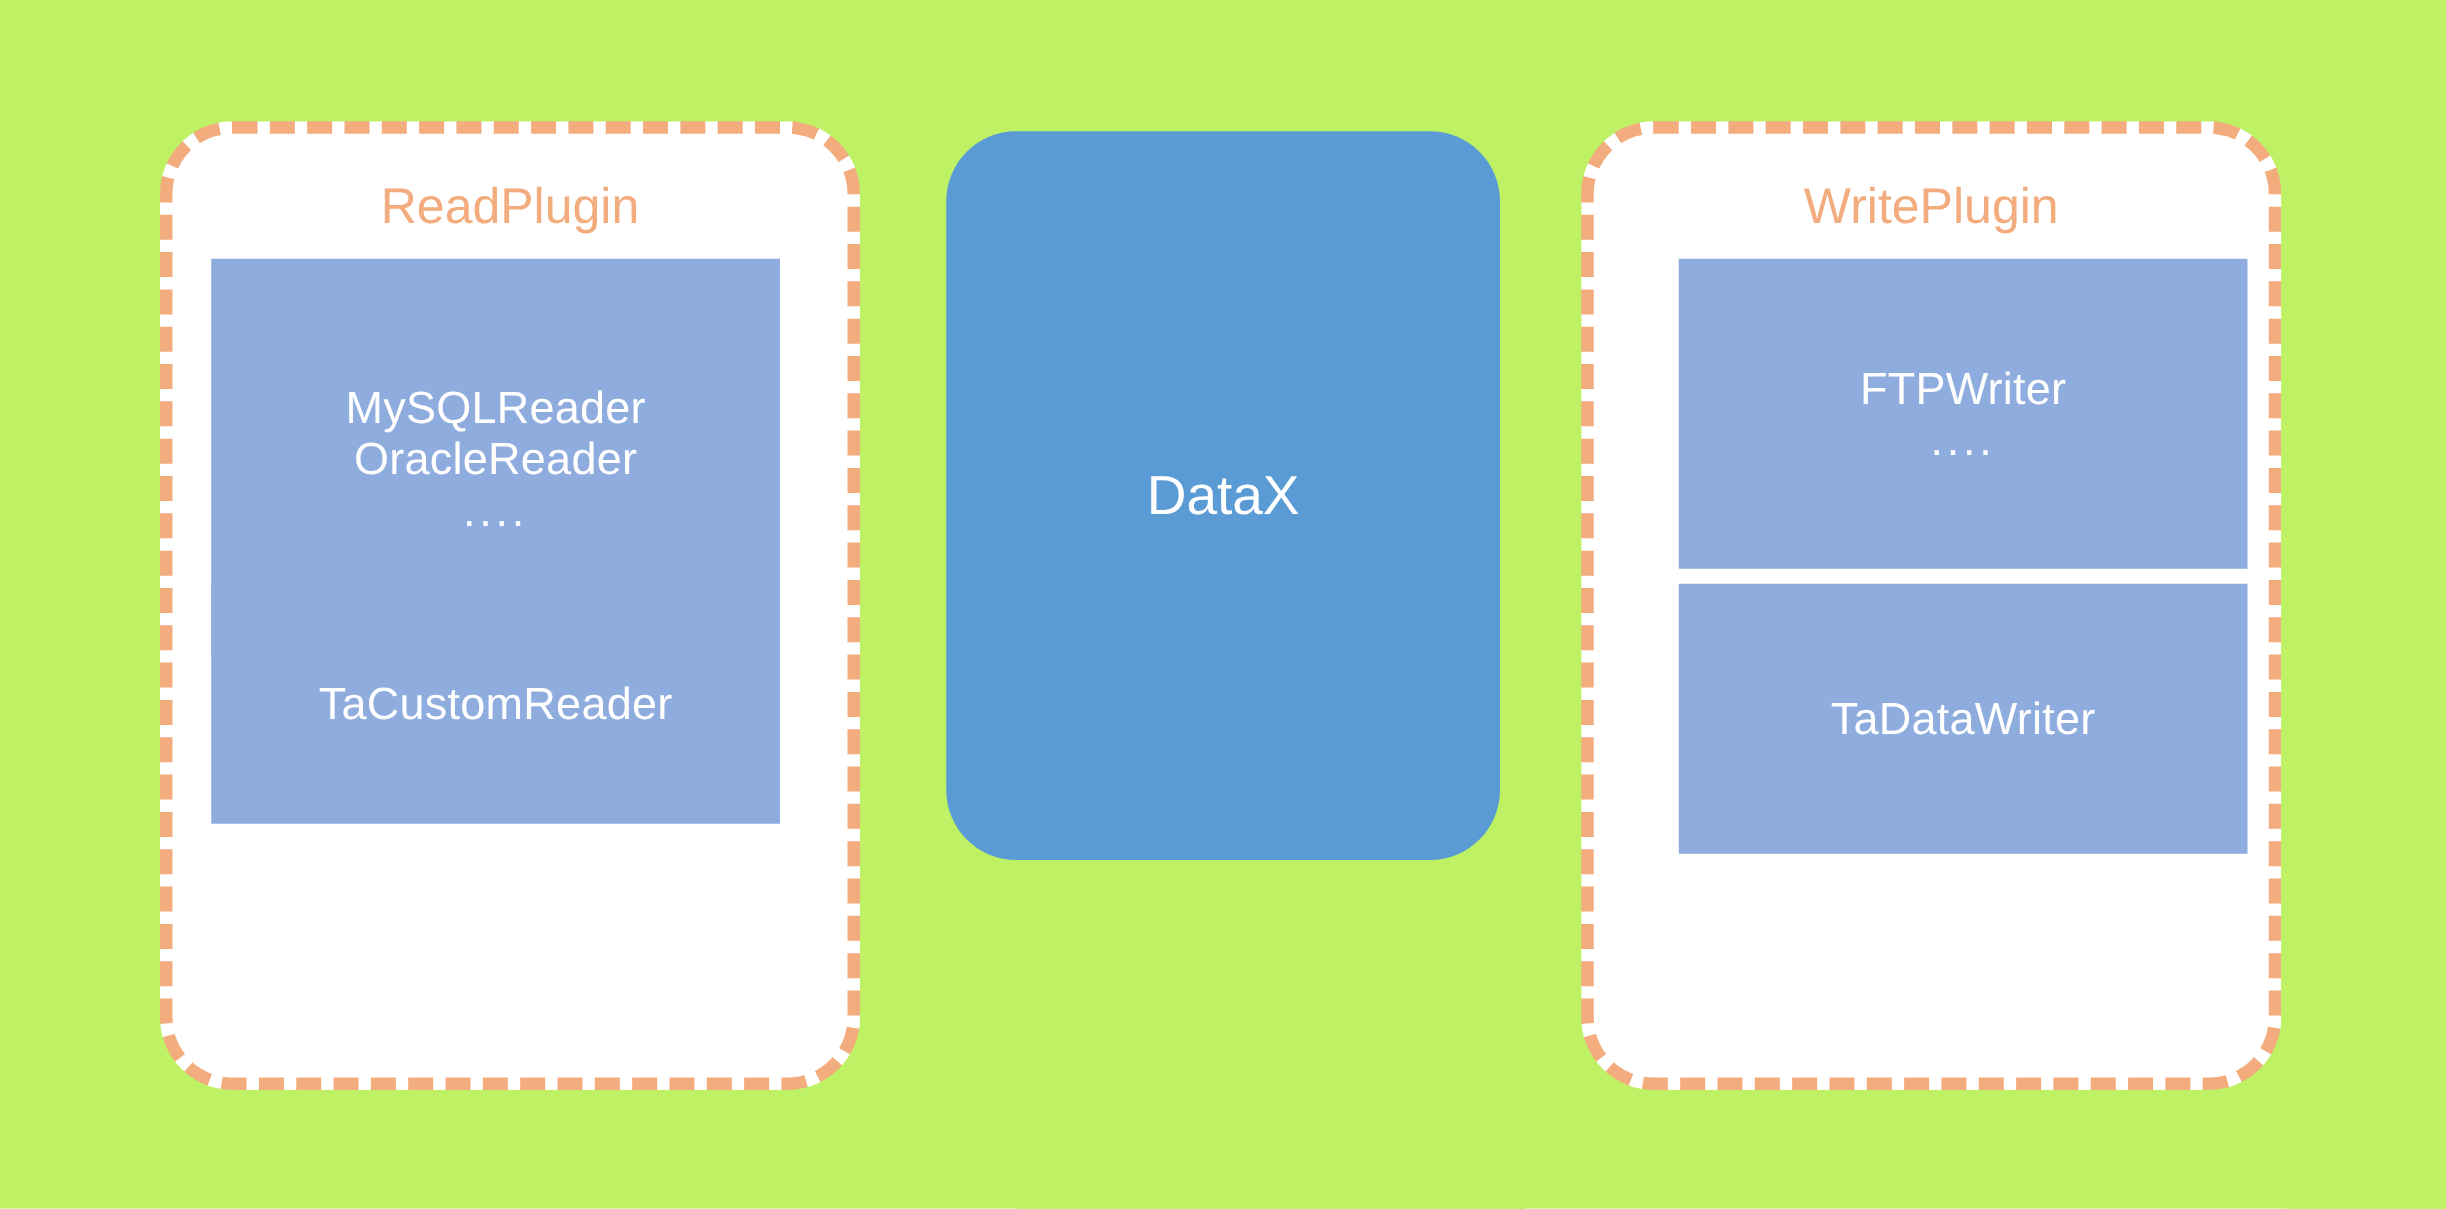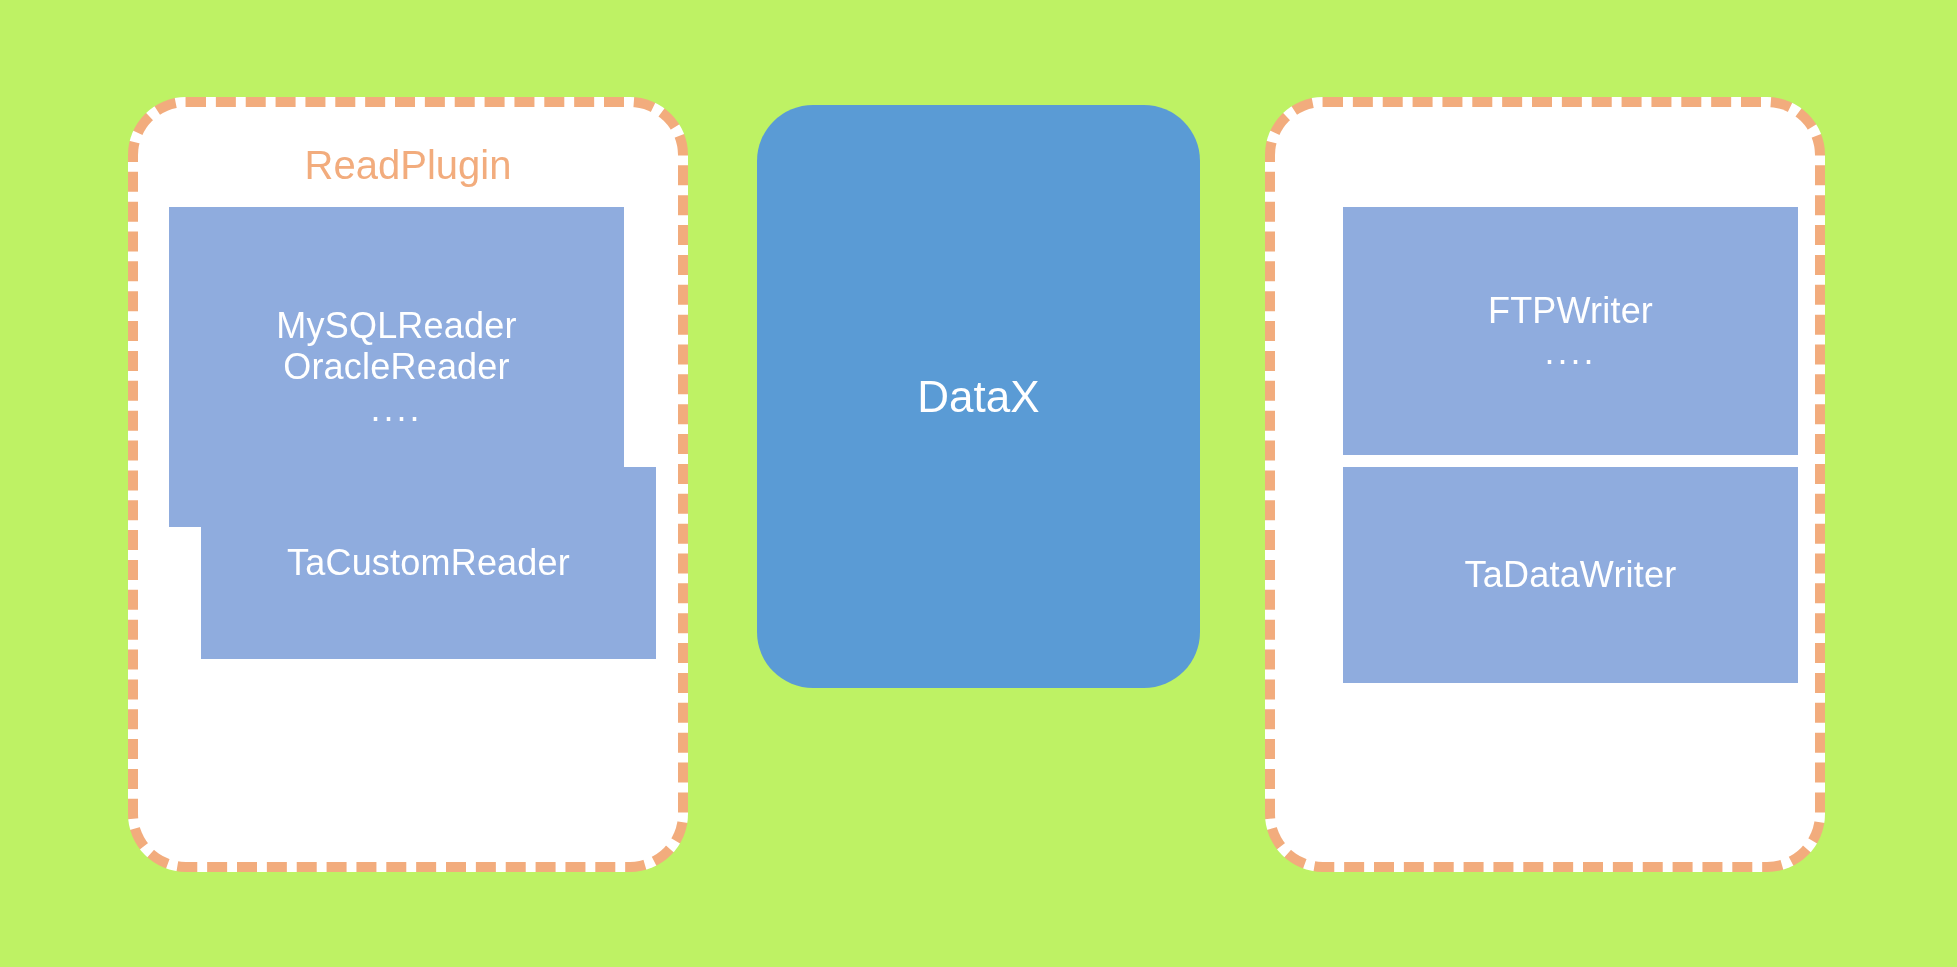--- a/index.html
+++ b/index.html
@@ -55,21 +55,21 @@
     justify-content: center;
     font-size: 36px;
     line-height: 1.14;
     text-align: center;
     letter-spacing: 0.2px;
   }
   .plugin-box .line { display: block; white-space: nowrap; }
   .plugin-box .dots { letter-spacing: 3px; }
 
   #read-box-1  { left: 31px; top: 100px; width: 455px; height: 320px; }
-  #read-box-2  { left: 31px; top: 360px; width: 455px; height: 192px; margin-left: 32px; }
+  #read-box-2  { left: 31px; top: 360px; width: 455px; height: 192px; }
   #write-box-1 { left: 68px; top: 100px; width: 455px; height: 248px; }
   #write-box-2 { left: 68px; top: 360px; width: 455px; height: 216px; }
 
   
   #framework-box {
     position: absolute;
     left: 757px;
     top: 105px;
     width: 443px;
     height: 583px;
@@ -103,20 +103,21 @@
     <div id="read-box-2" class="plugin-box">
       <span class="line">TaCustomReader</span>
     </div>
   </div>
 
   <div id="framework-box">
     <span class="line">DataX</span>
   </div>
 
   <div id="write-panel" class="plugin-panel">
+    <div class="panel-title">WritePlugin</div>
 
     <div id="write-box-1" class="plugin-box">
       <span class="line">FTPWriter</span>
       <span class="line dots">....</span>
     </div>
 
     <div id="write-box-2" class="plugin-box">
       <span class="line">TaDataWriter</span>
     </div>
   </div>

